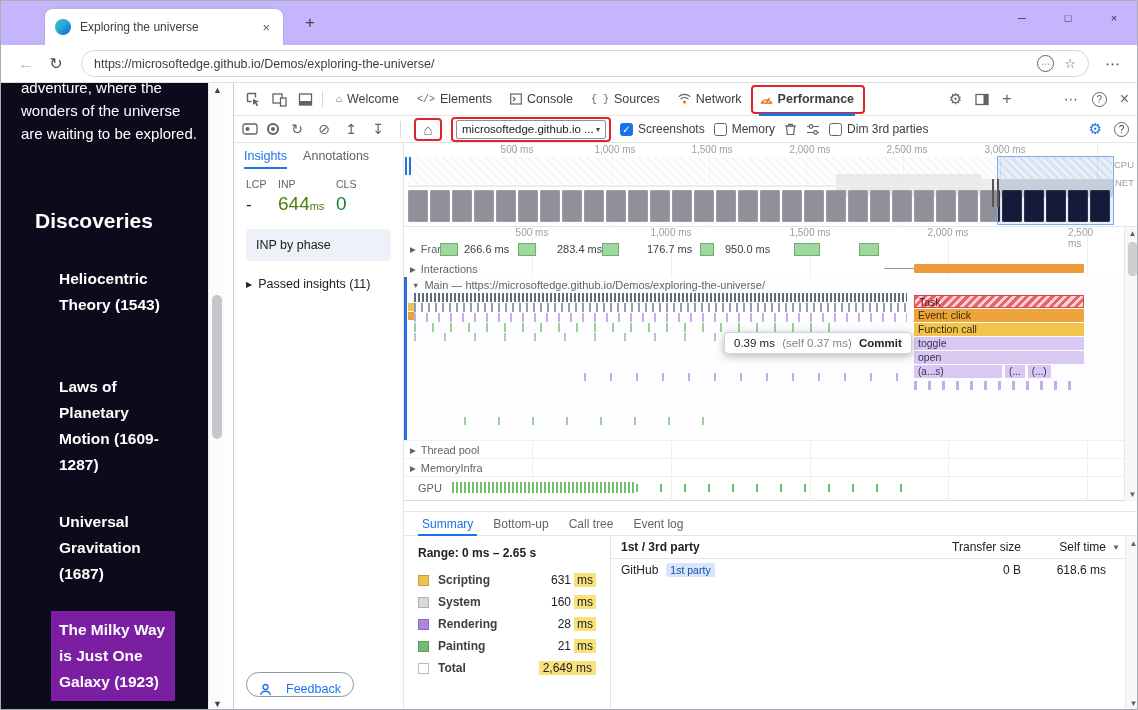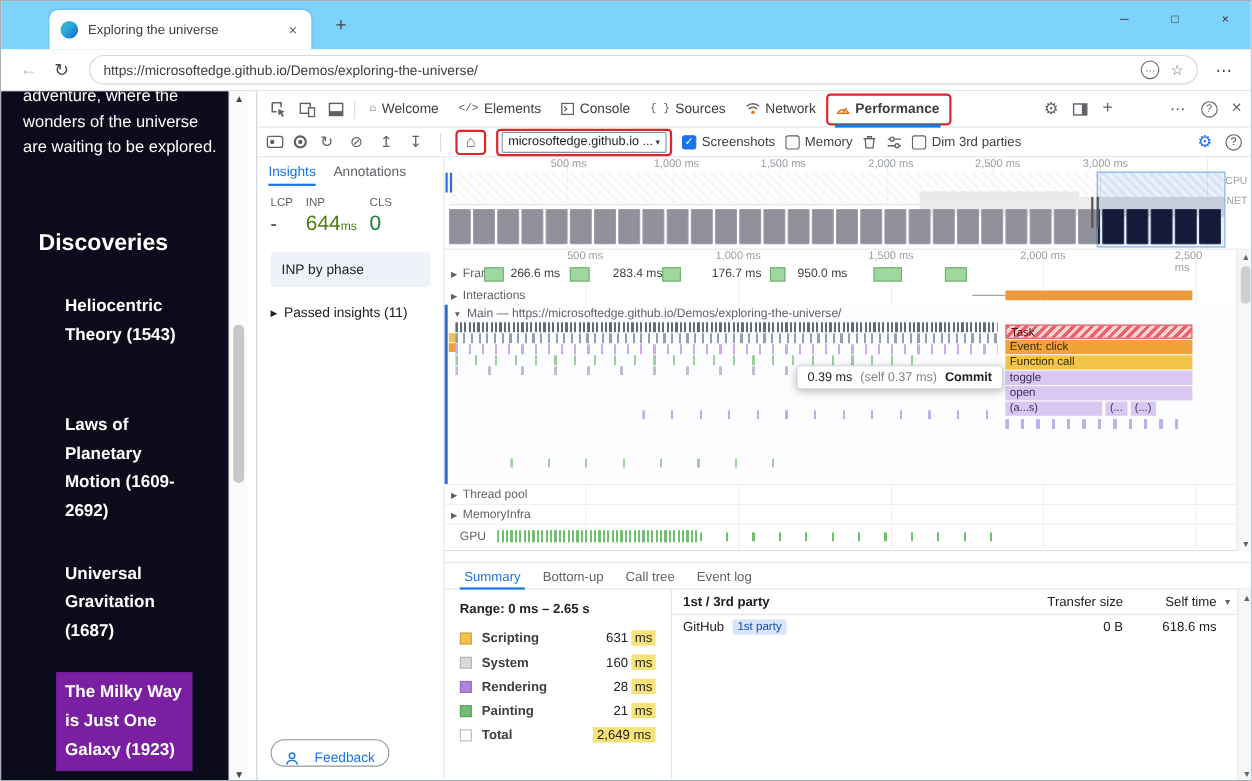--- a/index.html
+++ b/index.html
@@ -3,21 +3,21 @@
 <meta charset="utf-8">
 <style>
   * { margin:0; padding:0; box-sizing:border-box; }
   html,body { background:#cfd4da; }
   .window {
     position:relative; width:1138px; height:710px; background:#fff;
     border:1px solid #a9aeb4; overflow:hidden;
     font-family:"Liberation Sans", sans-serif; color:#202124;
   }
   
-  .titlebar { position:absolute; left:0; top:0; width:100%; height:44px; background:#7dd3fc; }
+  .titlebar { position:absolute; left:0; top:0; width:100%; height:44px; background:#c4b5fd; }
   .tab {
     position:absolute; left:44px; top:8px; width:238px; height:36px; background:#fff;
     border-radius:8px 8px 0 0; display:flex; align-items:center; padding:0 10px;
     box-shadow:0 0 3px rgba(0,0,0,.12);
   }
   .favicon { width:16px; height:16px; border-radius:50%;
     background:linear-gradient(135deg,#35c6a9 0%,#2aa7e0 45%,#0b63c4 100%); flex:0 0 auto; }
   .tab-title { font-size:12px; color:#3c4043; margin-left:9px; flex:1; white-space:nowrap; overflow:hidden; }
   .tab-close { font-size:13px; color:#5f6368; padding:0 3px; cursor:default; }
   .newtab { position:absolute; left:296px; top:12px; font-size:17px; color:#444; width:26px; text-align:center; }
@@ -230,21 +230,21 @@
     </div>
     <span class="menu-dots">⋯</span>
   </div>
 
   <div class="content">
 
     <div class="webpage">
       <div class="pg-intro">adventure, where the wonders of the universe are waiting to be explored.</div>
       <div class="pg-h2">Discoveries</div>
       <div class="pg-item" style="top:183px">Heliocentric Theory (1543)</div>
-      <div class="pg-item" style="top:291px">Laws of Planetary Motion (1609-2692)</div>
+      <div class="pg-item" style="top:291px">Laws of Planetary Motion (1609-1287)</div>
       <div class="pg-item" style="top:426px">Universal Gravitation (1687)</div>
       <div class="pg-item hl" style="top:528px">The Milky Way is Just One Galaxy (1923)</div>
     </div>
     <div class="page-scroll">
       <span class="arr" style="top:2px">▲</span>
       <div class="thumbv"></div>
       <span class="arr" style="bottom:2px">▼</span>
     </div>
 
     <div class="devtools">

